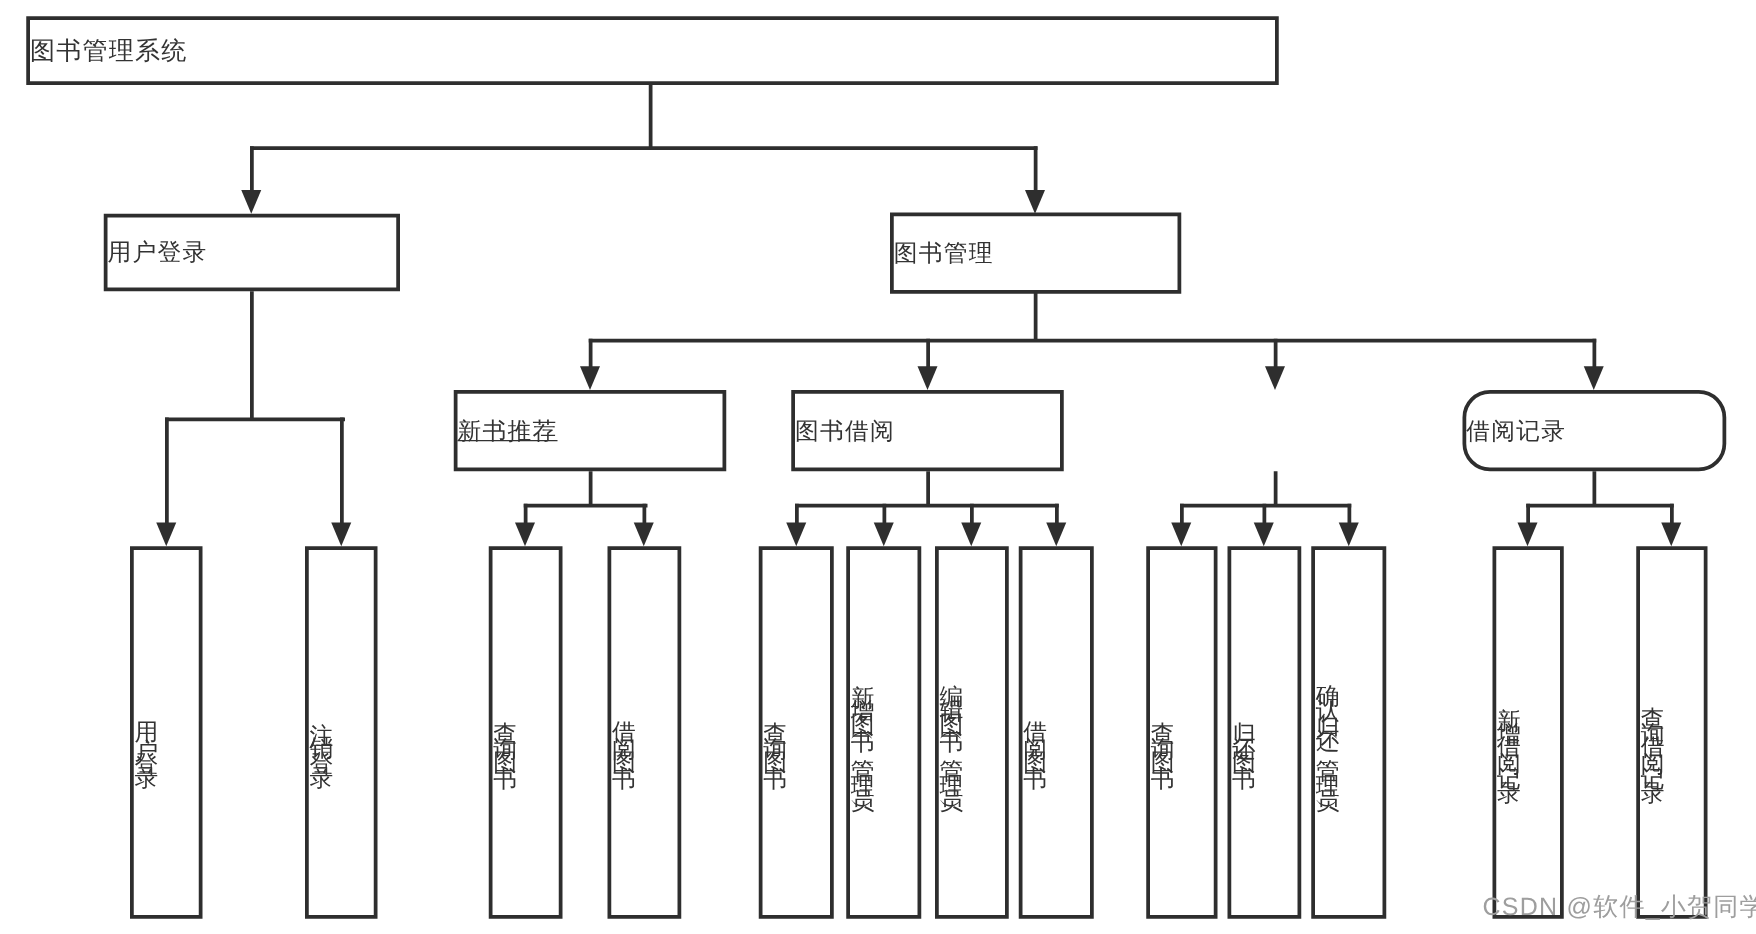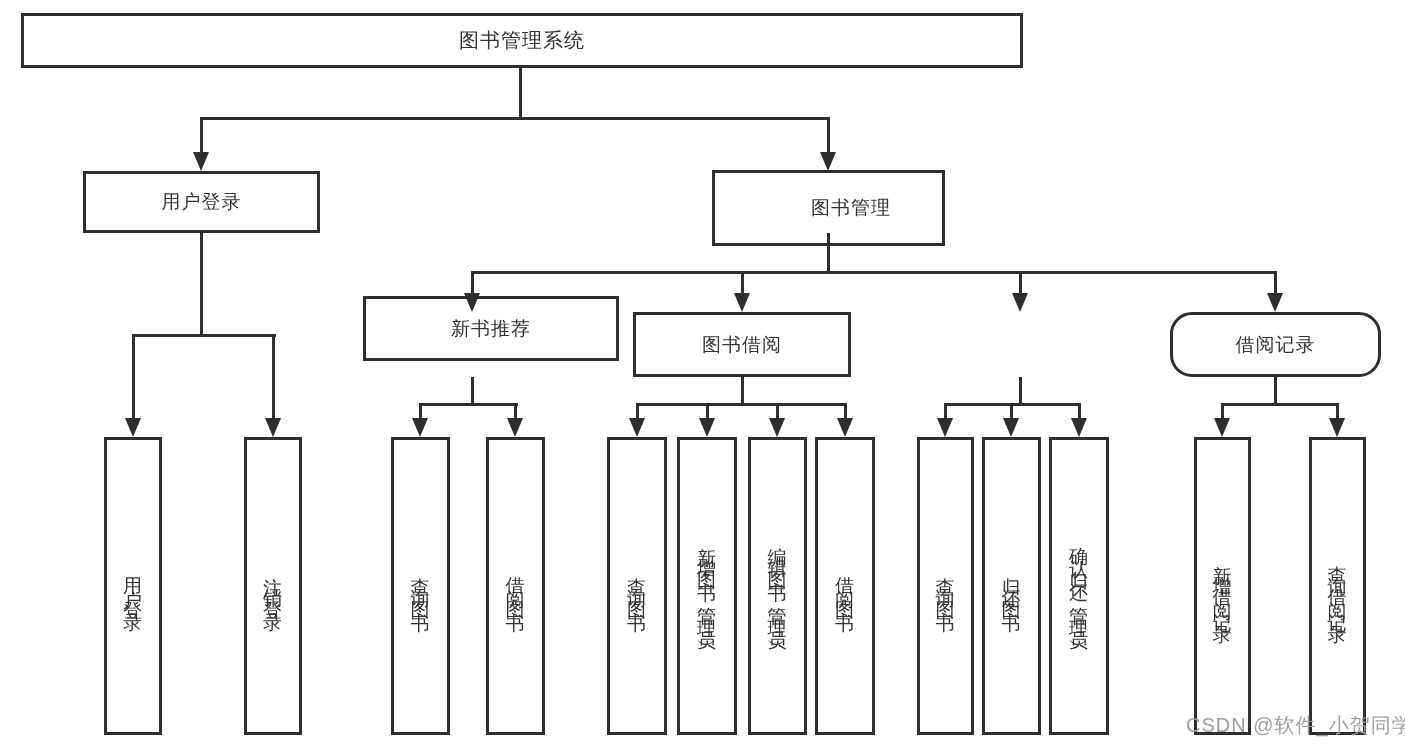--- a/index.html
+++ b/index.html
@@ -15,21 +15,21 @@
     overflow: hidden;
     font-family: "Liberation Sans", "DejaVu Sans", sans-serif;
   }
   .node {
     position: absolute;
     box-sizing: border-box;
     border: 3px solid #2e2e2e;
     background: #ffffff;
     display: flex;
     align-items: center;
-    justify-content: center;
+    justify-content: flex-start;
     color: #333333;
   }
   .node .lbl {
     font-size: 19px;
     letter-spacing: 1px;
     white-space: nowrap;
   }
   .root-box .lbl { font-size: 20px; }
   .leaf .lbl {
     writing-mode: vertical-rl;
@@ -67,25 +67,25 @@
 <div id="stage">
 
   <div class="node root-box" style="left:21px; top:13px; width:1002px; height:55px;">
     <span class="lbl">图书管理系统</span>
   </div>
 
   <div class="node" style="left:83px; top:171px; width:237px; height:62px;">
     <span class="lbl">用户登录</span>
   </div>
 
-  <div class="node" style="left:712px; top:170px; width:233px; height:76px;padding-left:45px;">
+  <div class="node" style="left:712px; top:170px; width:233px; height:65px;">
     <span class="lbl">图书管理</span>
   </div>
 
-  <div class="node" style="left:363px; top:296px; width:256px; height:65px;">
+  <div class="node" style="left:363px; top:312px; width:218px; height:65px;text-decoration:underline;">
     <span class="lbl">新书推荐</span>
   </div>
 
   <div class="node" style="left:633px; top:312px; width:218px; height:65px;">
     <span class="lbl">图书借阅</span>
   </div>
 
 
   <div class="node" style="left:1170px; top:312px; width:211px; height:65px;border-radius:22px;">
     <span class="lbl">借阅记录</span>

